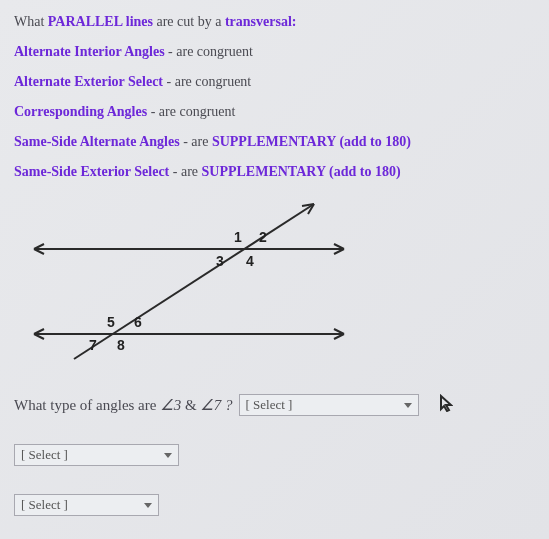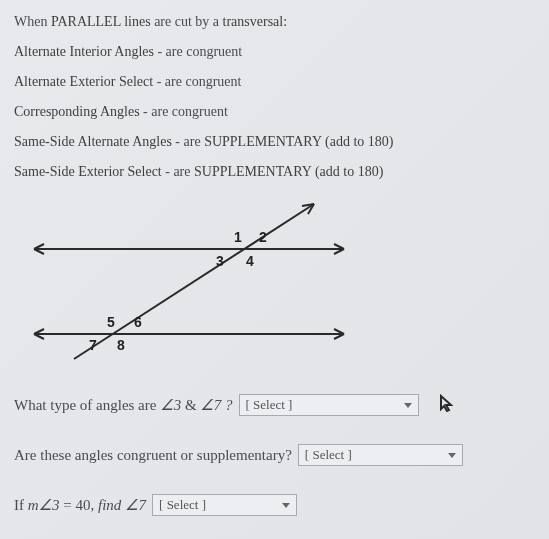--- a/index.html
+++ b/index.html
@@ -12,22 +12,22 @@
     font-family: Georgia, 'Times New Roman', serif;
     color: #4a4a52;
     overflow: hidden;
   }
   .rule-line {
     font-size: 14px;
     margin-bottom: 14px;
     font-weight: 500;
   }
   .rule-line .bold {
-    font-weight: normal;
-    color: #404040;
+    font-weight: bold;
+    color: #6d28d9;
   }
   .diagram {
     margin: 10px 0 30px 0;
     height: 170px;
     position: relative;
   }
   .question-line {
     font-size: 15px;
     margin-bottom: 28px;
     display: flex;
@@ -58,21 +58,21 @@
     flex: none;
   }
   svg line, svg path { stroke: #2a2a2a; stroke-width: 2; fill: none; }
   svg text { font-family: Arial, sans-serif; font-size: 14px; fill: #222; font-weight: 600; }
   .math-italic { font-style: italic; }
 </style>
 </head>
 <body>
 
 <div class="rule-line">
-  <span>When </span><span class="bold">PARALLEL lines</span><span> are cut by a </span><span class="bold">transversal:</span>
+  <span>What </span><span class="bold">PARALLEL lines</span><span> are cut by a </span><span class="bold">transversal:</span>
 </div>
 <div class="rule-line">
   <span class="bold">Alternate Interior Angles</span><span> - are congruent</span>
 </div>
 <div class="rule-line">
   <span class="bold">Alternate Exterior Select</span><span> - are congruent</span>
 </div>
 <div class="rule-line">
   <span class="bold">Corresponding Angles</span><span>  - are congruent</span>
 </div>
@@ -118,28 +118,24 @@
     <span class="chev"></span>
   </div>
   <span style="margin-left:14px">
     <svg width="14" height="18">
         <path d="M2 2 L2 15 L5 12 L8 17 L10 16 L7 11 L12 11 Z" fill="#222" stroke="#222" stroke-width="1"></path>
       </svg>
   </span>
 </div>
 
 <div class="question-line">
-  <span>Are these angles congruent or supplementary?</span>
   <div class="select-box" style="width:165px">
     <span class="select-placeholder">[ Select ]</span>
     <span class="chev"></span>
   </div>
 </div>
 
 <div class="question-line" style="margin-bottom:0">
-  <span>
-    <span>If </span><span class="math-italic">m∠3</span><span> = </span><span>40,  </span><span class="math-italic">find ∠7</span>
-  </span>
   <div class="select-box" style="width:145px">
     <span class="select-placeholder">[ Select ]</span>
     <span class="chev"></span>
   </div>
 </div>
 
 </body></html>

